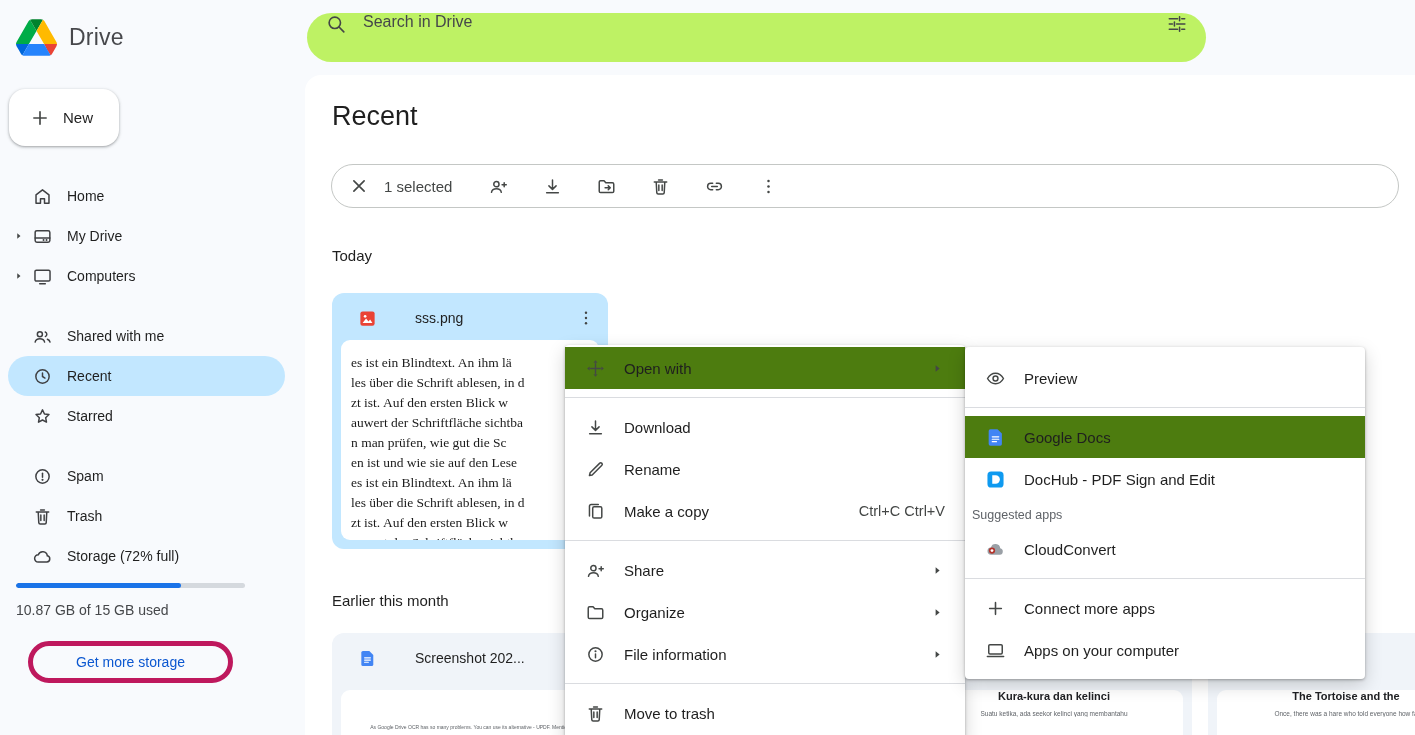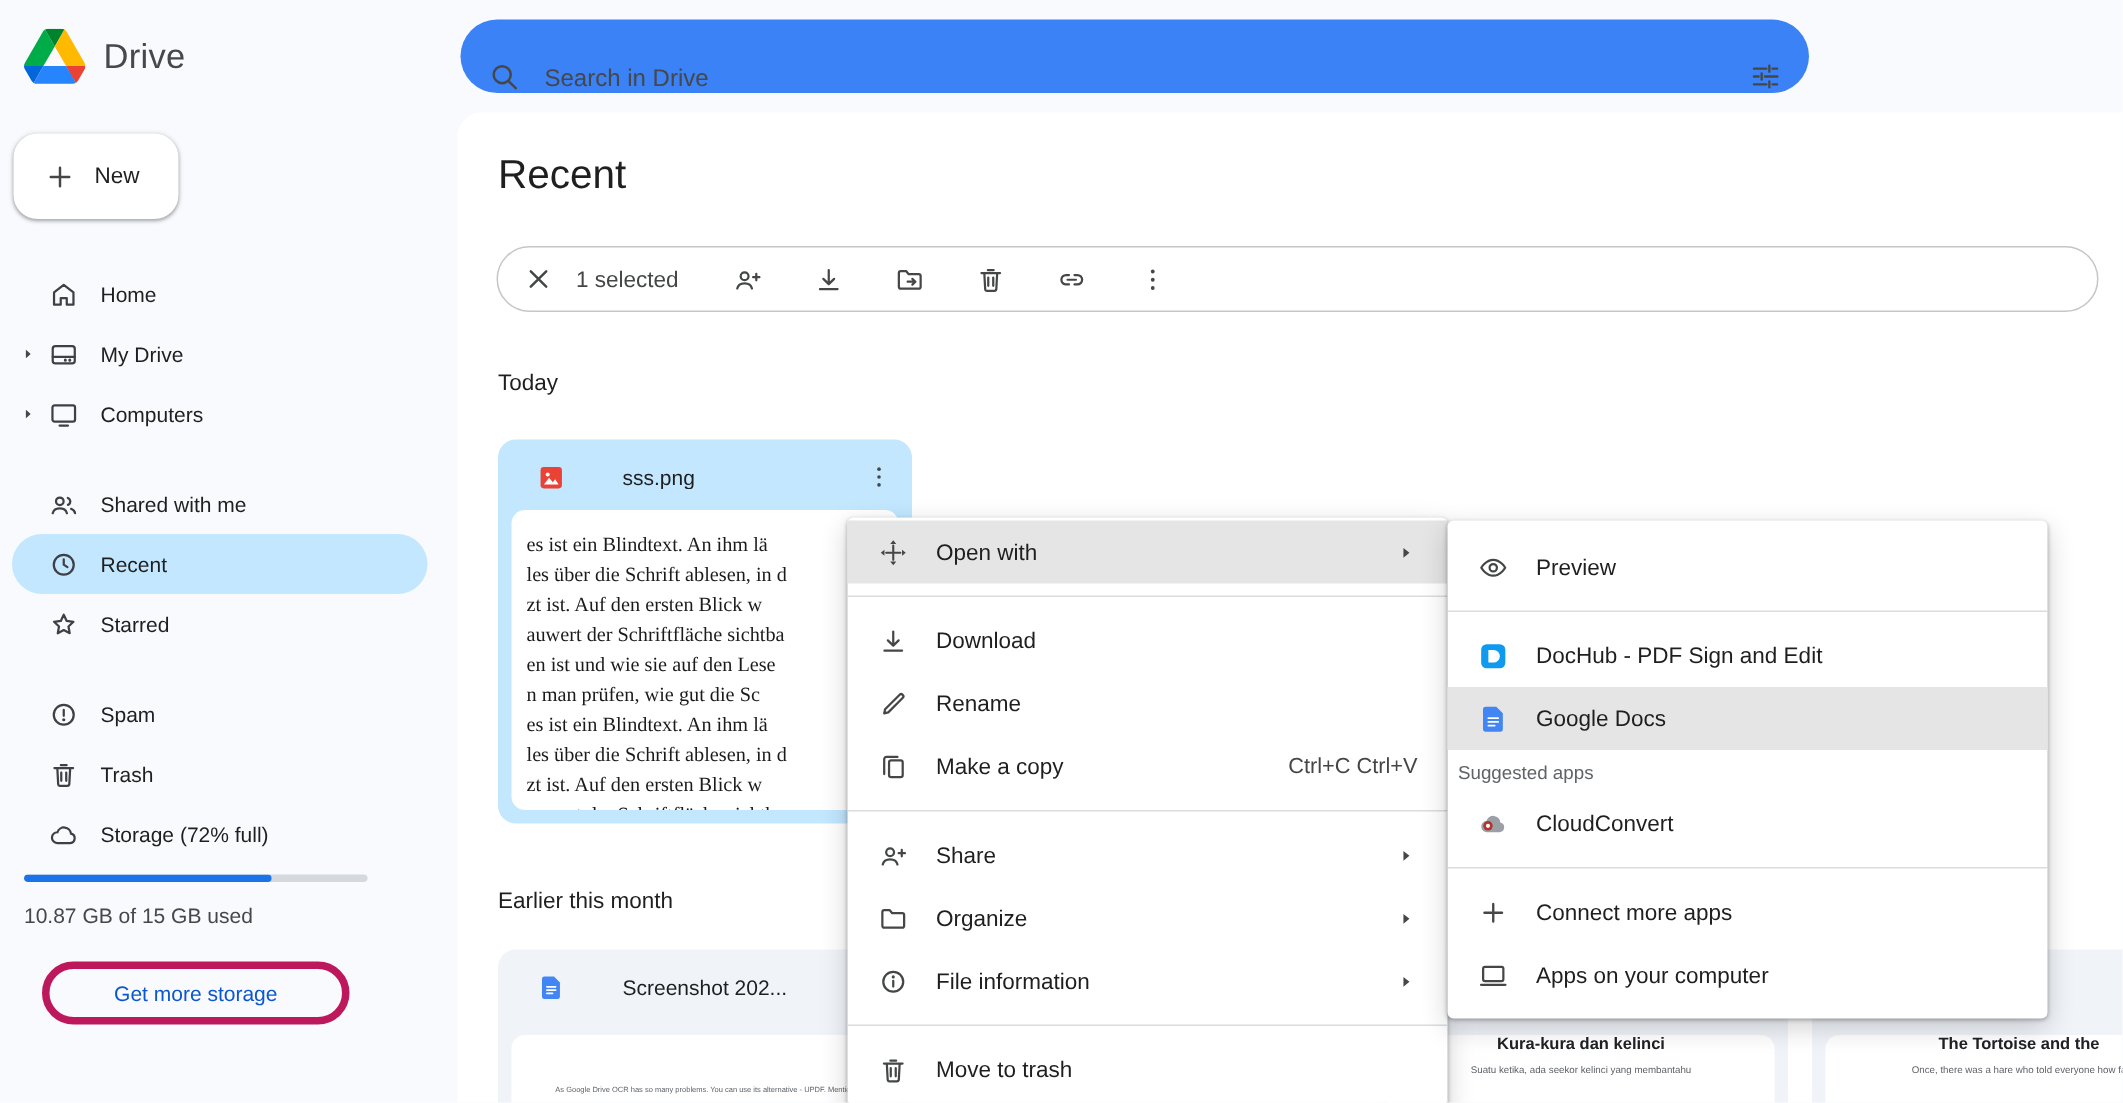--- a/index.html
+++ b/index.html
@@ -5,21 +5,21 @@
   *{margin:0;padding:0;box-sizing:border-box}
   html,body{width:1415px;height:735px}
   body{font-family:"Liberation Sans",sans-serif;background:#f8fafd;color:#1f1f1f;overflow:hidden}
   .screen{position:relative;width:1415px;height:735px;overflow:hidden}
   svg.ic{width:22px;height:22px;color:#444746;flex:none;display:block}
   svg.exp{position:absolute;left:5px;top:50%;transform:translateY(-50%);width:11px;height:11px;color:#444746}
   
   .brand{position:absolute;left:16px;top:0;height:75px;display:flex;align-items:center;gap:12px;cursor:pointer}
   .drive-logo{width:41px;height:37px;display:block}
   .brand-text{font-size:23px;color:#47484c;letter-spacing:.2px}
-  .searchbar{position:absolute;left:307px;top:13px;width:899px;height:49px;background:#3b82f6;border-radius:25px;display:flex;align-items:flex-end;padding:0 18px;gap:16px}
+  .searchbar{position:absolute;left:307px;top:13px;width:899px;height:49px;background:#bef264;border-radius:25px;display:flex;align-items:flex-start;padding:0 18px;gap:16px}
   .search-input{flex:1;border:0;outline:0;background:transparent;font-family:"Liberation Sans",sans-serif;font-size:16px;color:#1f1f1f;cursor:text}
   .search-input::placeholder{color:#45474a;opacity:1}
   
   .sidebar{position:absolute;left:0;top:75px;width:305px;bottom:0}
   .new-btn{position:absolute;left:9px;top:14px;height:57px;padding:0 26px 0 20px;border:0;border-radius:16px;background:#fff;
     box-shadow:0 1px 2px rgba(60,64,67,.3),0 1px 3px 1px rgba(60,64,67,.15);
     display:flex;align-items:center;gap:12px;font-family:"Liberation Sans",sans-serif;font-size:15px;font-weight:500;color:#1f1f1f;cursor:pointer}
   .navgroups{position:absolute;top:101px;left:0;right:0}
   .nav-group{margin-bottom:20px}
   .nav-item{position:relative;height:40px;margin:0 20px 0 8px;border-radius:20px;display:flex;align-items:center;gap:14px;padding-left:24px;font-size:14px;font-weight:500;color:#1f1f1f;cursor:pointer}
@@ -56,21 +56,21 @@
   .german{padding:13px 4px 0 10px;font-family:"Liberation Serif",serif;font-size:13.5px;line-height:20px;color:#1b1b1b;white-space:nowrap}
   .tiny{padding:34px 8px 0;font-size:5px;color:#5f6368;text-align:center;white-space:nowrap;overflow:hidden}
   .story-title{text-align:center;font-size:11px;font-weight:700;color:#202124;white-space:nowrap;overflow:hidden}
   .story-body{margin-top:8px;text-align:center;font-size:6.5px;color:#5f6368;white-space:nowrap;overflow:hidden;padding:0 6px}
   
   .menu{position:absolute;background:#fff;border-radius:4px;box-shadow:0 1px 3px rgba(0,0,0,.3),0 6px 18px rgba(0,0,0,.18)}
   .ctx-menu{left:565px;top:345px;width:400px;padding:2px 0 8px;z-index:30}
   .ow-menu{left:965px;top:347px;width:400px;padding:10px 0 8px;z-index:31}
   .menu-item{height:42px;display:flex;align-items:center;padding:0 20px;gap:18px;font-size:15px;color:#1f1f1f;cursor:pointer}
   .menu-item svg.ic{width:21px;height:21px}
-  .menu-item.hl{background:#e5e5e5}
+  .menu-item.hl{background:#4d7c0f}
   .mi-label{flex:1;white-space:nowrap}
   .mi-shortcut{color:#444746;font-size:14.5px;white-space:nowrap}
   svg.mi-arrow{width:15px;height:15px;color:#444746;flex:none}
   svg.app-ic{width:21px;height:21px;flex:none;display:block}
   .menu-sep{height:1px;background:#dadce0;margin:8px 0}
   .menu-subhead{padding:8px 7px 6px;font-size:12.5px;color:#5f6368}
 </style>
 </head>
 <body>
 
@@ -397,22 +397,22 @@
         <span class="file-name">sss.png</span>
         <svg class="ic mv">
             <use href="#i-more-vert"></use>
           </svg>
       </div>
       <div class="card-preview german">
         <div>es ist ein Blindtext. An ihm lä</div>
         <div>les über die Schrift ablesen, in d</div>
         <div>zt ist. Auf den ersten Blick w</div>
         <div>auwert der Schriftfläche sichtba</div>
+        <div>n man prüfen, wie gut die Sc</div>
         <div>en ist und wie sie auf den Lese</div>
-        <div>n man prüfen, wie gut die Sc</div>
         <div>es ist ein Blindtext. An ihm lä</div>
         <div>les über die Schrift ablesen, in d</div>
         <div>zt ist. Auf den ersten Blick w</div>
         <div>auwert der Schriftfläche sichtba</div>
       </div>
     </div>
 
     <div class="section-label sec-earlier">Earlier this month</div>
 
     <div class="file-card card-screenshot">
@@ -522,32 +522,32 @@
   </div>
 
   <div class="menu ow-menu">
     <div class="menu-item">
       <svg class="ic">
           <use href="#i-eye"></use>
         </svg>
       <span class="mi-label">Preview</span>
     </div>
     <div class="menu-sep"></div>
-    <div class="menu-item">
-      <svg class="app-ic">
-          <use href="#i-dochub"></use>
-        </svg>
-      <span class="mi-label">DocHub - PDF Sign and Edit</span>
-    </div>
     <div class="menu-item hl">
       <svg class="app-ic">
           <use href="#i-docs-file"></use>
         </svg>
       <span class="mi-label">Google Docs</span>
     </div>
+    <div class="menu-item">
+      <svg class="app-ic">
+          <use href="#i-dochub"></use>
+        </svg>
+      <span class="mi-label">DocHub - PDF Sign and Edit</span>
+    </div>
     <div class="menu-subhead">Suggested apps</div>
     <div class="menu-item">
       <svg class="app-ic">
           <use href="#i-cloudconvert"></use>
         </svg>
       <span class="mi-label">CloudConvert</span>
     </div>
     <div class="menu-sep"></div>
     <div class="menu-item">
       <svg class="ic">

